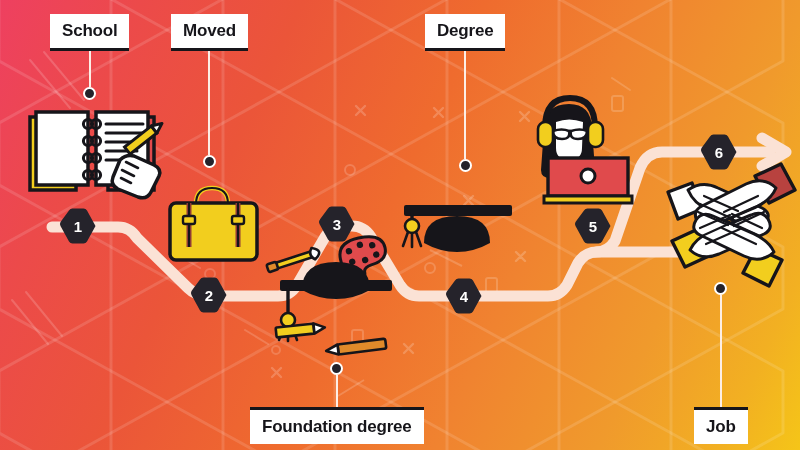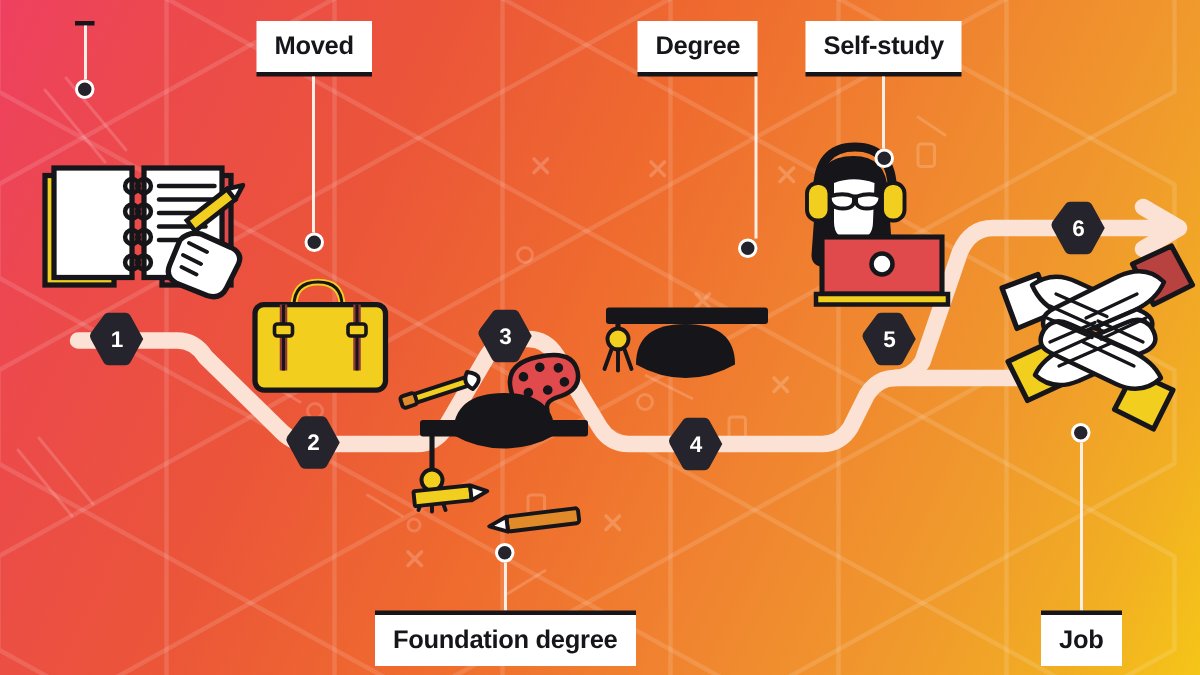--- a/index.html
+++ b/index.html
@@ -391,45 +391,40 @@
   </div>
 
   <div class="hexnum" style="left:700px; top:133px;">
     <svg viewBox="0 0 38 38" width="38" height="38">
       <path d="M19 1.5 L34.5 10 Q36.5 11.2 36.5 13.5 L36.5 24.5 Q36.5 26.8 34.5 28 L19 36.5 Q17 37.6 15 36.5 L3.5 28 Q1.5 26.8 1.5 24.5 L1.5 13.5 Q1.5 11.2 3.5 10 Z" transform="rotate(90 19 19)" fill="#25232b"></path>
     </svg>
     <span>6</span>
   </div>
 
   <div class="callout" style="left:50px; top:14px;">
+    <div class="callout-box">School</div>
     <div class="rule"></div>
     <div class="stem" style="height:36px;"></div>
     <div class="dot"></div>
   </div>
 
   <div class="callout" style="left:171px; top:14px;align-items:center;">
     <div class="callout-box">Moved</div>
     <div class="rule"></div>
     <div class="stem" style="height:104px;"></div>
     <div class="dot"></div>
   </div>
 
-  <div class="callout" style="left:425px; top:14px;align-items:flex-end;">
+  <div class="callout" style="left:425px; top:14px;">
     <div class="callout-box">Degree</div>
     <div class="rule"></div>
     <div class="stem" style="height:108px;"></div>
     <div class="dot"></div>
   </div>
 
-  <div class="callout" style="left:537px; top:14px;">
-    <div class="callout-box">Self-study</div>
-    <div class="rule"></div>
-    <div class="stem" style="height:48px;"></div>
-    <div class="dot"></div>
-  </div>
 
   <div class="callout below" style="left:250px; top:362px;">
     <div class="dot"></div>
     <div class="stem" style="height:32px;"></div>
     <div class="rule" style="order: 3;"></div>
     <div class="callout-box" style="order: 4;">Foundation degree</div>
   </div>
 
   <div class="callout below" style="left:694px; top:282px;">
     <div class="dot"></div>

